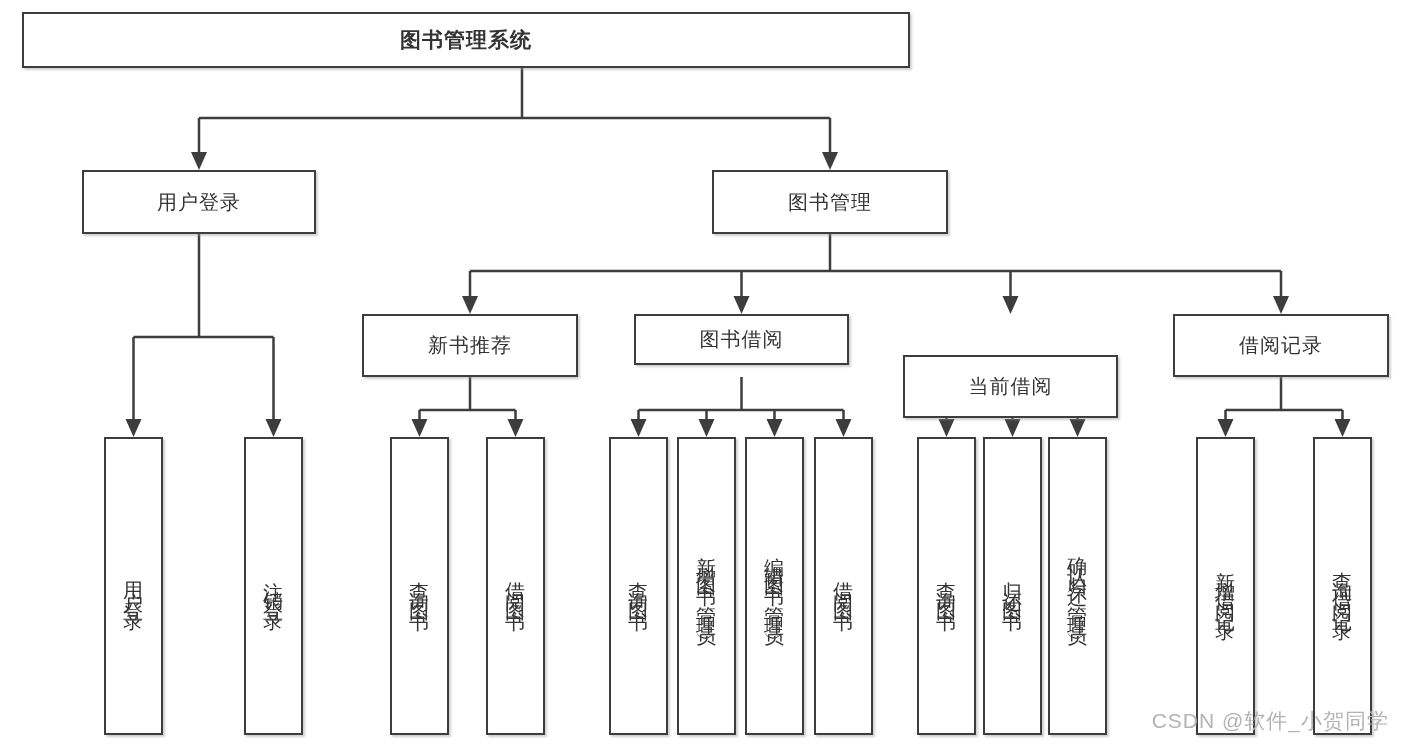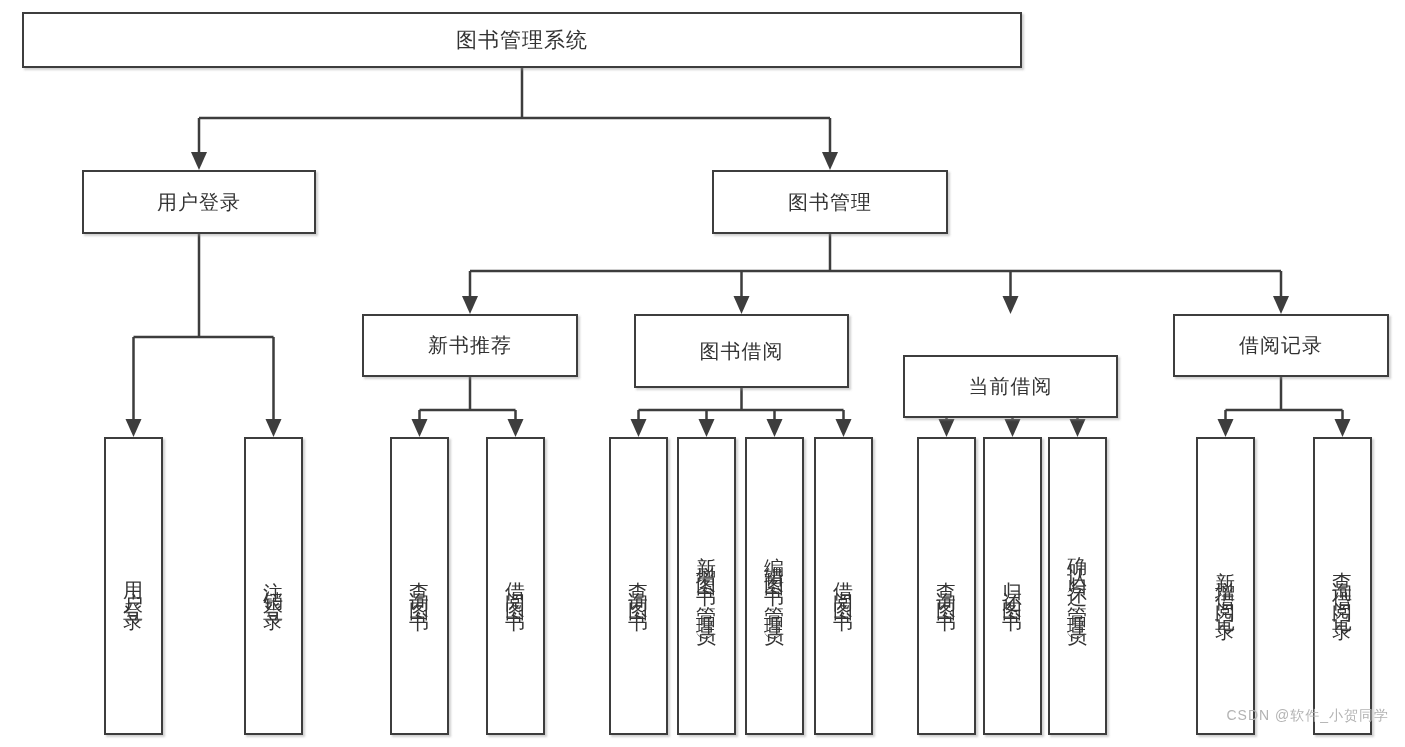--- a/index.html
+++ b/index.html
@@ -27,21 +27,21 @@
     font-size:20px;
     line-height:1;
     color:#333333;
   }
   #connectors{position:absolute;left:0;top:0;pointer-events:none;}
   #connectors path{stroke:#3d3d3d;stroke-width:2.5;fill:none;}
   #connectors polygon{fill:#3d3d3d;stroke:none;}
   #watermark{
     position:absolute;
     right:16px;top:707px;
-    font-size:14px;
+    font-size:21px;
     color:#b3b3b3;
     letter-spacing:1px;
     z-index:5;
     white-space:nowrap;
   }
 </style>
 </head>
 <body>
 
 <div id="canvas">
@@ -75,35 +75,35 @@
     <path d="M1010.5,377 V410 M946.5,410 H1077.5 M946.5,410 V419 M1012.5,410 V419 M1077.5,410 V419"></path>
     <polygon points="938.5,419 954.5,419 946.5,437"></polygon>
     <polygon points="1004.5,419 1020.5,419 1012.5,437"></polygon>
     <polygon points="1069.5,419 1085.5,419 1077.5,437"></polygon>
 
     <path d="M1281,377 V410 M1225.5,410 H1342.5 M1225.5,410 V419 M1342.5,410 V419"></path>
     <polygon points="1217.5,419 1233.5,419 1225.5,437"></polygon>
     <polygon points="1334.5,419 1350.5,419 1342.5,437"></polygon>
   </svg>
 
-  <div class="node hbox root" style="left:22px;top:12px;width:1000px;height:56px;">
+  <div class="node hbox root" style="left:22px;top:12px;width:888px;height:56px;font-weight:bold;">
     <span>图书管理系统</span>
   </div>
 
   <div class="node hbox" style="left:82px;top:170px;width:234px;height:64px;">
     <span>用户登录</span>
   </div>
   <div class="node hbox" style="left:362px;top:314px;width:216px;height:63px;">
     <span>新书推荐</span>
   </div>
 
   <div class="node hbox" style="left:712px;top:170px;width:236px;height:64px;">
     <span>图书管理</span>
   </div>
-  <div class="node hbox" style="left:634px;top:314px;width:215px;height:74px;">
+  <div class="node hbox" style="left:634px;top:314px;width:215px;height:51px;">
     <span>图书借阅</span>
   </div>
   <div class="node hbox" style="left:903px;top:314px;width:215px;height:63px;margin-top:41px;">
     <span>当前借阅</span>
   </div>
   <div class="node hbox" style="left:1173px;top:314px;width:216px;height:63px;">
     <span>借阅记录</span>
   </div>
 
   <div class="node vbox" style="left:104px;top:437px;width:59px;height:298px;">

